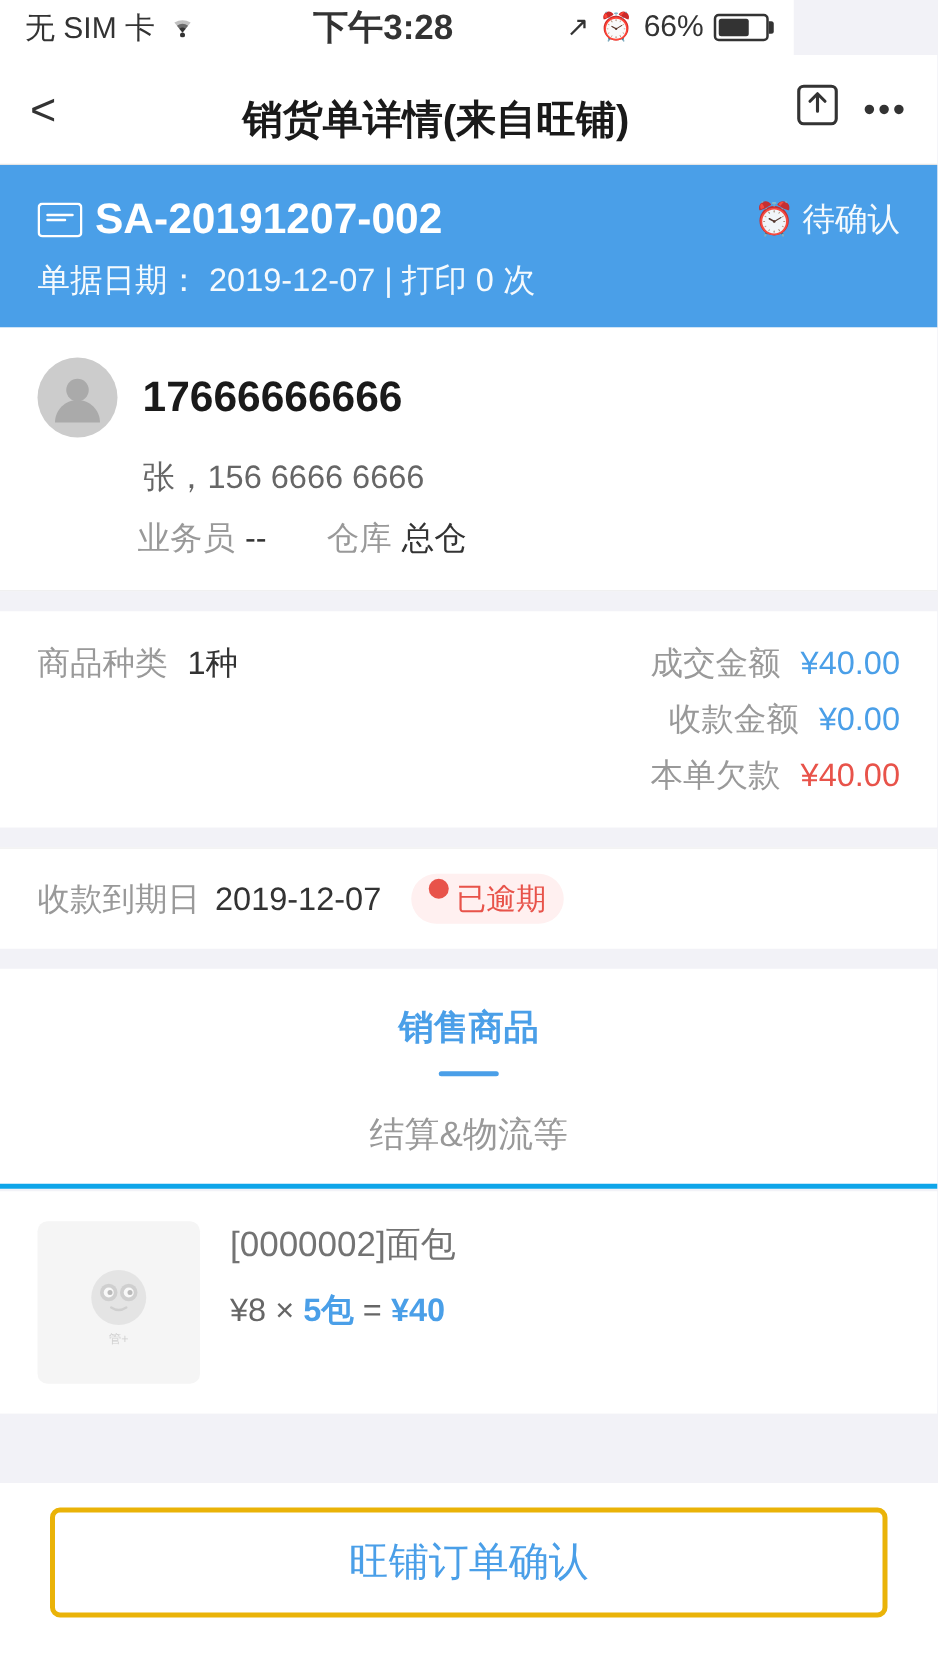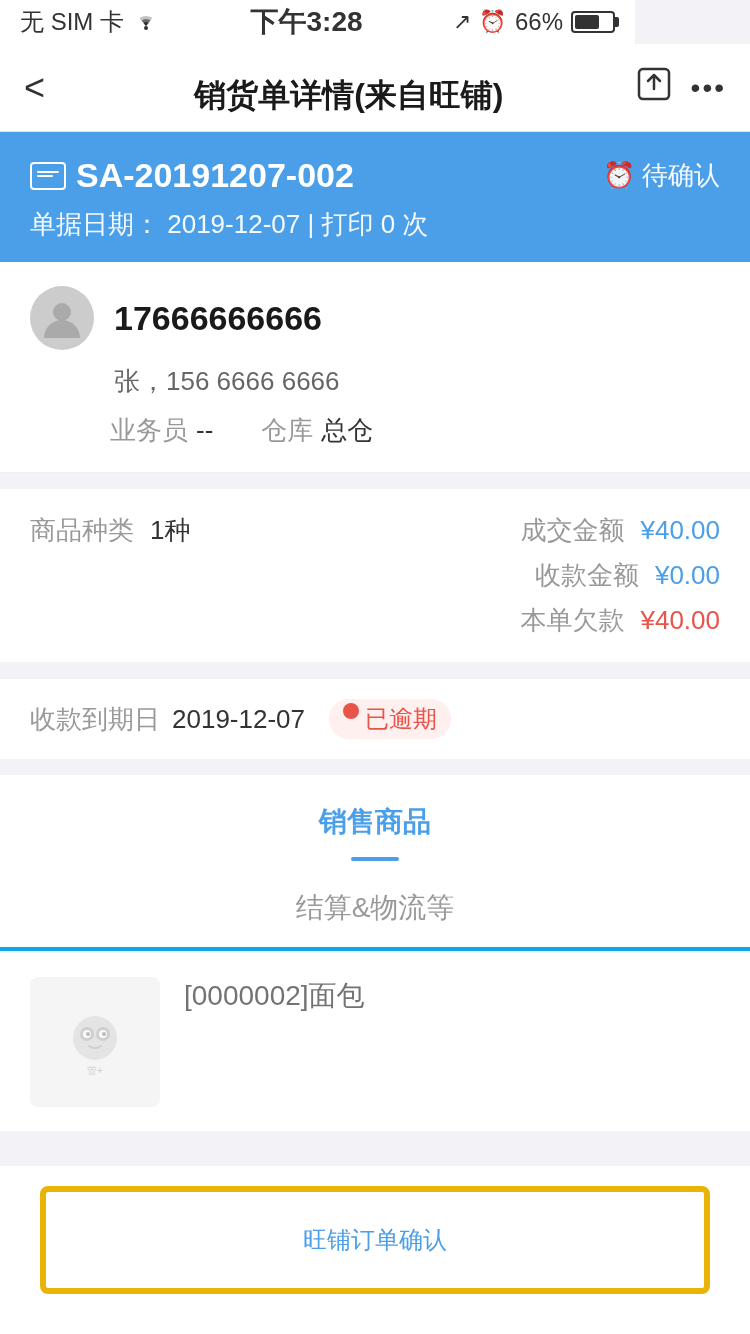--- a/index.html
+++ b/index.html
@@ -310,25 +310,25 @@
     .confirm-btn-container {
       position: fixed;
       bottom: 0;
       left: 0;
       width: 750px;
       padding: 20px 40px 40px;
       background: #fff;
     }
     .confirm-btn {
       width: 100%;
-      height: 108px;
-      background: #fff;
-      border: 6px solid #eab308;
+      height: 88px;
+      background: #fff;
+      border: 4px solid #eab308;
       border-radius: 8px;
-      font-size: 24px;
+      font-size: 32px;
       color: #4a9fe8;
       cursor: pointer;
       display: flex;
       align-items: center;
       justify-content: center;
       font-weight: 500;
     }
   </style>
 </head>
 <body>
@@ -462,20 +462,27 @@
         <circle cx="32" cy="32" r="4" fill="#fff"></circle>
         <circle cx="48" cy="32" r="4" fill="#fff"></circle>
         <circle cx="33" cy="32" r="2" fill="#666"></circle>
         <circle cx="49" cy="32" r="2" fill="#666"></circle>
         <path d="M34 44 q6 4 12 0" stroke="#999" stroke-width="2" fill="none" stroke-linecap="round"></path>
         <text x="40" y="72" text-anchor="middle" font-size="10" fill="#999">管+</text>
       </svg>
     </div>
     <div class="product-info">
       <div class="product-name">[0000002]面包</div>
+      <div class="product-price">
+        <span>¥8</span>
+        <span> × </span>
+        <span class="price-highlight">5包</span>
+        <span> = </span>
+        <span class="price-highlight">¥40</span>
+      </div>
     </div>
   </div>
 </div>
 
 <div class="bottom-space"></div>
 
 <div class="confirm-btn-container">
   <button class="confirm-btn">旺铺订单确认</button>
 </div>
 

